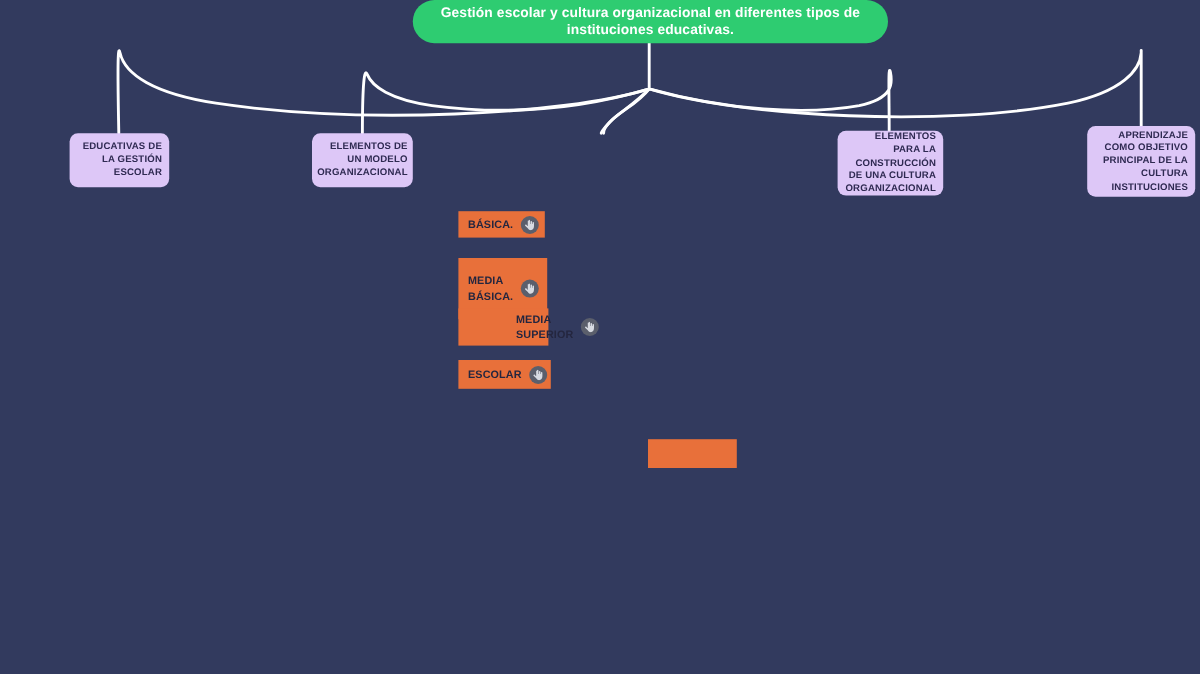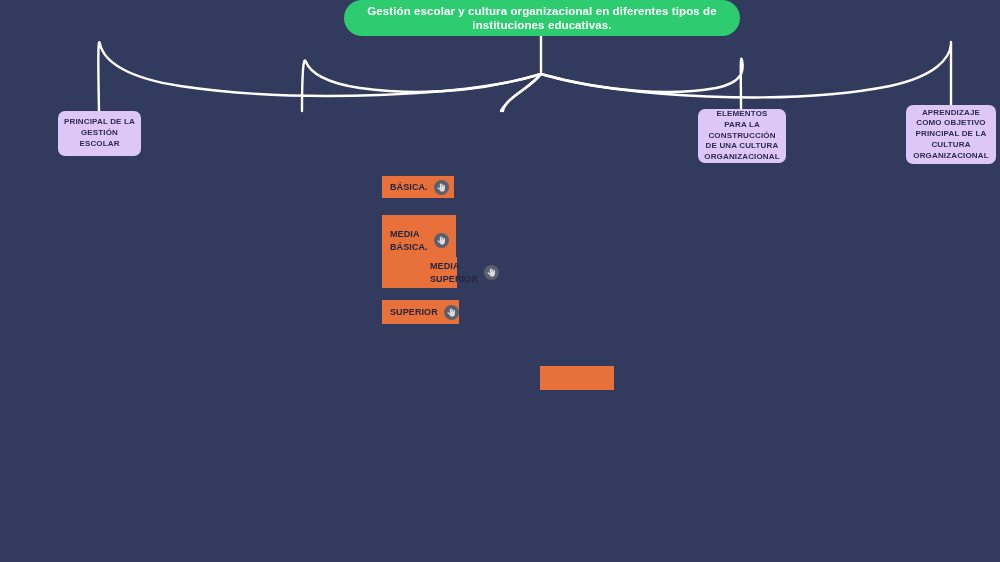--- a/index.html
+++ b/index.html
@@ -72,21 +72,21 @@
     align-items: center;
     justify-content: center;
     padding: 4px 6px;
     z-index: 4;
   }
   .branch-node .branch-label {
     color: #2f2a52;
     font-size: 8px;
     font-weight: bold;
     line-height: 1.35;
-    text-align: center;
+    text-align: right;
     letter-spacing: 0.15px;
   }
 
   .branch-node.n0 { left: 58px;  top: 111px; width: 83px;  height: 45px; }
   .branch-node.n1 { left: 260px; top: 111px; width: 84px;  height: 45px; }
   .branch-node.n2 { left: 464px; top: 111px; width: 78px;  height: 48px; }
   .branch-node.n3 { left: 698px; top: 109px; width: 88px;  height: 54px; }
   .branch-node.n4 { left: 906px; top: 105px; width: 90px;  height: 59px; }
 
   
@@ -150,31 +150,34 @@
     <path d="M541,74 C606,92 672,96 716,88 C744,82 744,70 742,60 C740,52 741,80 741,109"></path>
 
     <path d="M541,74 C620,98 790,106 890,86 C936,76 950,58 951,44 C951,34 951,62 951,105"></path>
   </svg>
 
   <div class="root-node">
     <div class="root-label">Gestión escolar y cultura organizacional en diferentes tipos de instituciones educativas.</div>
   </div>
 
   <div class="branch-node n0">
-    <div class="branch-label">PRINCIPAL DE LA GESTIÓN ESCOLAR</div>
-  </div>
-
+    <div class="branch-label">EDUCATIVAS DE LA GESTIÓN ESCOLAR</div>
+  </div>
+
+  <div class="branch-node n1">
+    <div class="branch-label">ELEMENTOS DE UN MODELO ORGANIZACIONAL</div>
+  </div>
 
 
   <div class="branch-node n3">
     <div class="branch-label">ELEMENTOS PARA LA CONSTRUCCIÓN DE UNA CULTURA ORGANIZACIONAL</div>
   </div>
 
   <div class="branch-node n4">
-    <div class="branch-label">APRENDIZAJE COMO OBJETIVO PRINCIPAL DE LA CULTURA ORGANIZACIONAL</div>
+    <div class="branch-label">APRENDIZAJE COMO OBJETIVO PRINCIPAL DE LA CULTURA INSTITUCIONES</div>
   </div>
 
   <div class="leaf-node l0 center-text">
     <div class="leaf-label">BÁSICA.</div>
     <span class="click-icon">
       <svg width="9" height="9" viewBox="0 0 16 16" aria-hidden="true">
         <path d="M6.2 1.6c0-.7.5-1.2 1.1-1.2s1.1.5 1.1 1.2v5.1h.7V3.2c0-.6.5-1.1 1.1-1.1s1.1.5 1.1 1.1v3.5h.7V4.6c0-.6.5-1.1 1.1-1.1s1.1.5 1.1 1.1v5.2c0 3.1-1.9 5.8-4.8 5.8-2.4 0-3.6-1.2-4.7-3L1.1 9.2c-.4-.6-.2-1.3.4-1.6.5-.3 1.2-.2 1.6.3l1.4 1.7h.5V1.6z" fill="#d8dbe2"></path>
       </svg>
     </span>
   </div>
@@ -191,21 +194,21 @@
   <div class="leaf-node l2">
     <div class="leaf-label">MEDIA SUPERIOR</div>
     <span class="click-icon">
       <svg width="9" height="9" viewBox="0 0 16 16" aria-hidden="true">
         <path d="M6.2 1.6c0-.7.5-1.2 1.1-1.2s1.1.5 1.1 1.2v5.1h.7V3.2c0-.6.5-1.1 1.1-1.1s1.1.5 1.1 1.1v3.5h.7V4.6c0-.6.5-1.1 1.1-1.1s1.1.5 1.1 1.1v5.2c0 3.1-1.9 5.8-4.8 5.8-2.4 0-3.6-1.2-4.7-3L1.1 9.2c-.4-.6-.2-1.3.4-1.6.5-.3 1.2-.2 1.6.3l1.4 1.7h.5V1.6z" fill="#d8dbe2"></path>
       </svg>
     </span>
   </div>
 
   <div class="leaf-node l3">
-    <div class="leaf-label">SUPERIOR</div>
+    <div class="leaf-label">ESCOLAR</div>
     <span class="click-icon">
       <svg width="9" height="9" viewBox="0 0 16 16" aria-hidden="true">
         <path d="M6.2 1.6c0-.7.5-1.2 1.1-1.2s1.1.5 1.1 1.2v5.1h.7V3.2c0-.6.5-1.1 1.1-1.1s1.1.5 1.1 1.1v3.5h.7V4.6c0-.6.5-1.1 1.1-1.1s1.1.5 1.1 1.1v5.2c0 3.1-1.9 5.8-4.8 5.8-2.4 0-3.6-1.2-4.7-3L1.1 9.2c-.4-.6-.2-1.3.4-1.6.5-.3 1.2-.2 1.6.3l1.4 1.7h.5V1.6z" fill="#d8dbe2"></path>
       </svg>
     </span>
   </div>
 
   <div class="leaf-node l4">
     <div class="leaf-label"></div>
   </div>

